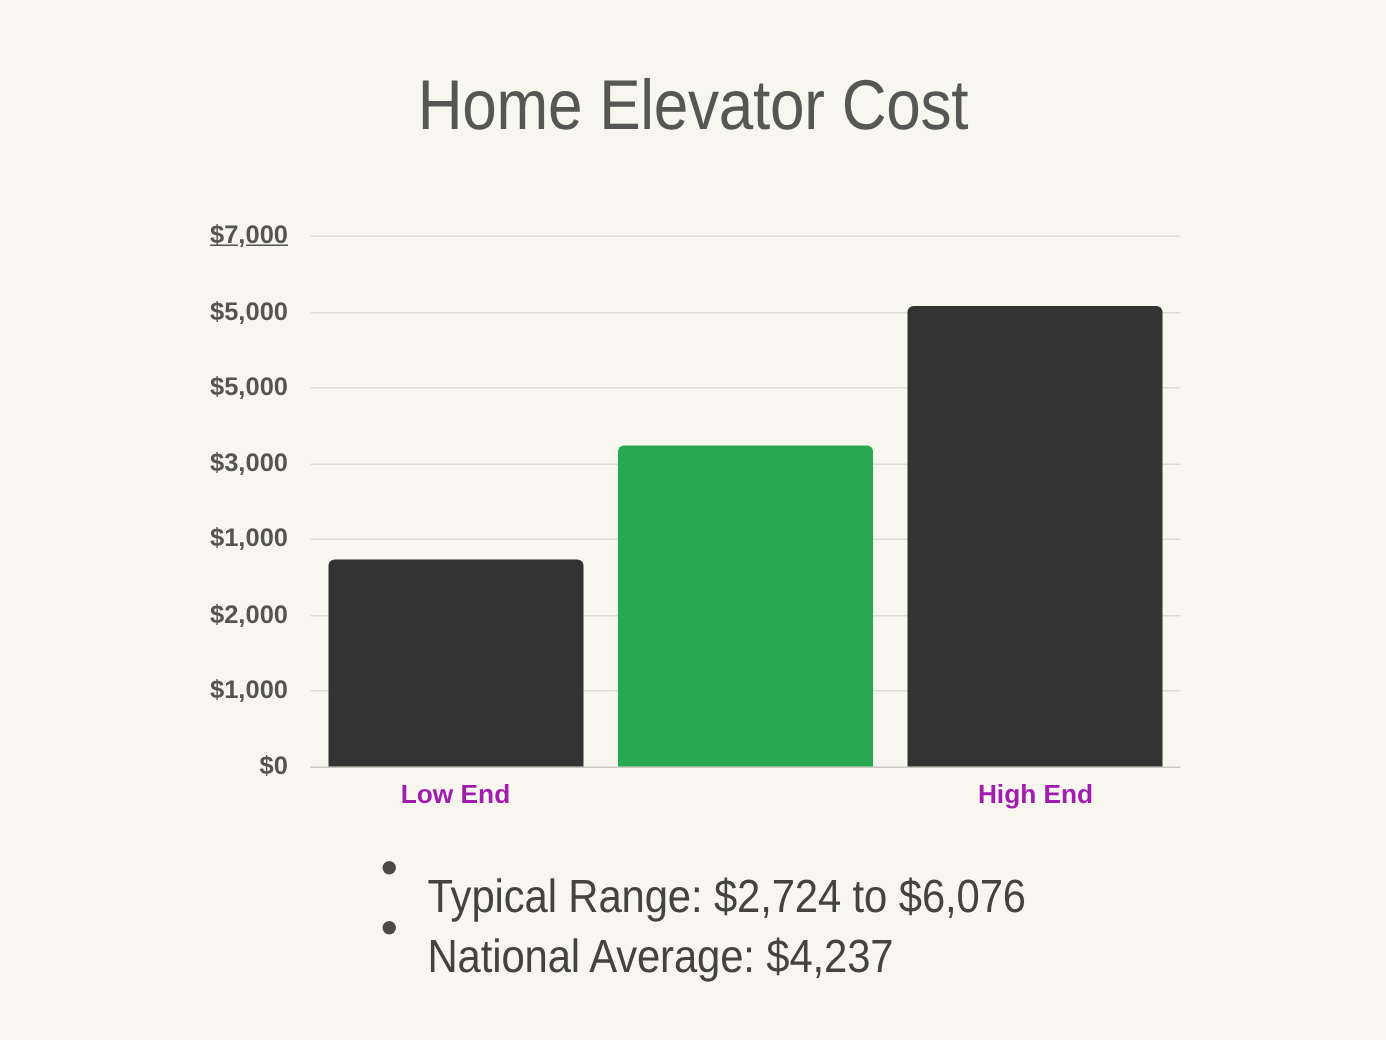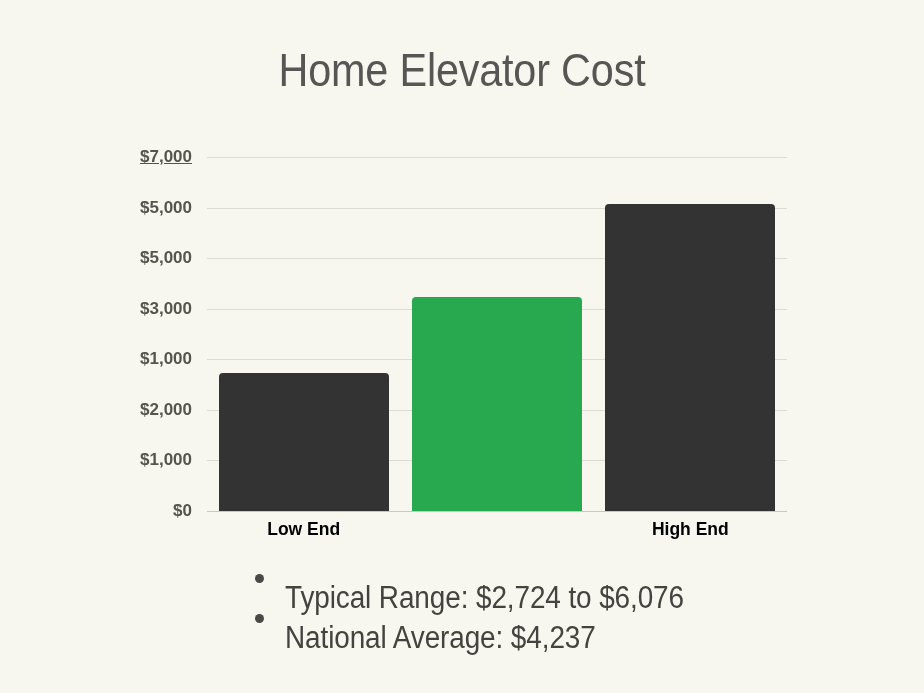--- a/index.html
+++ b/index.html
@@ -98,21 +98,21 @@
     top: 519px;
     width: 580px;
     height: 30px;
   }
   .x-tick {
     position: absolute;
     top: 0;
     text-align: center;
     font-size: 17.5px;
     font-weight: bold;
-    color: #000000;
+    color: #a21caf;
     white-space: nowrap;
   }
 
   
   .notes {
     position: absolute;
     left: 255px;
     top: 580px;
     width: 620px;
   }

